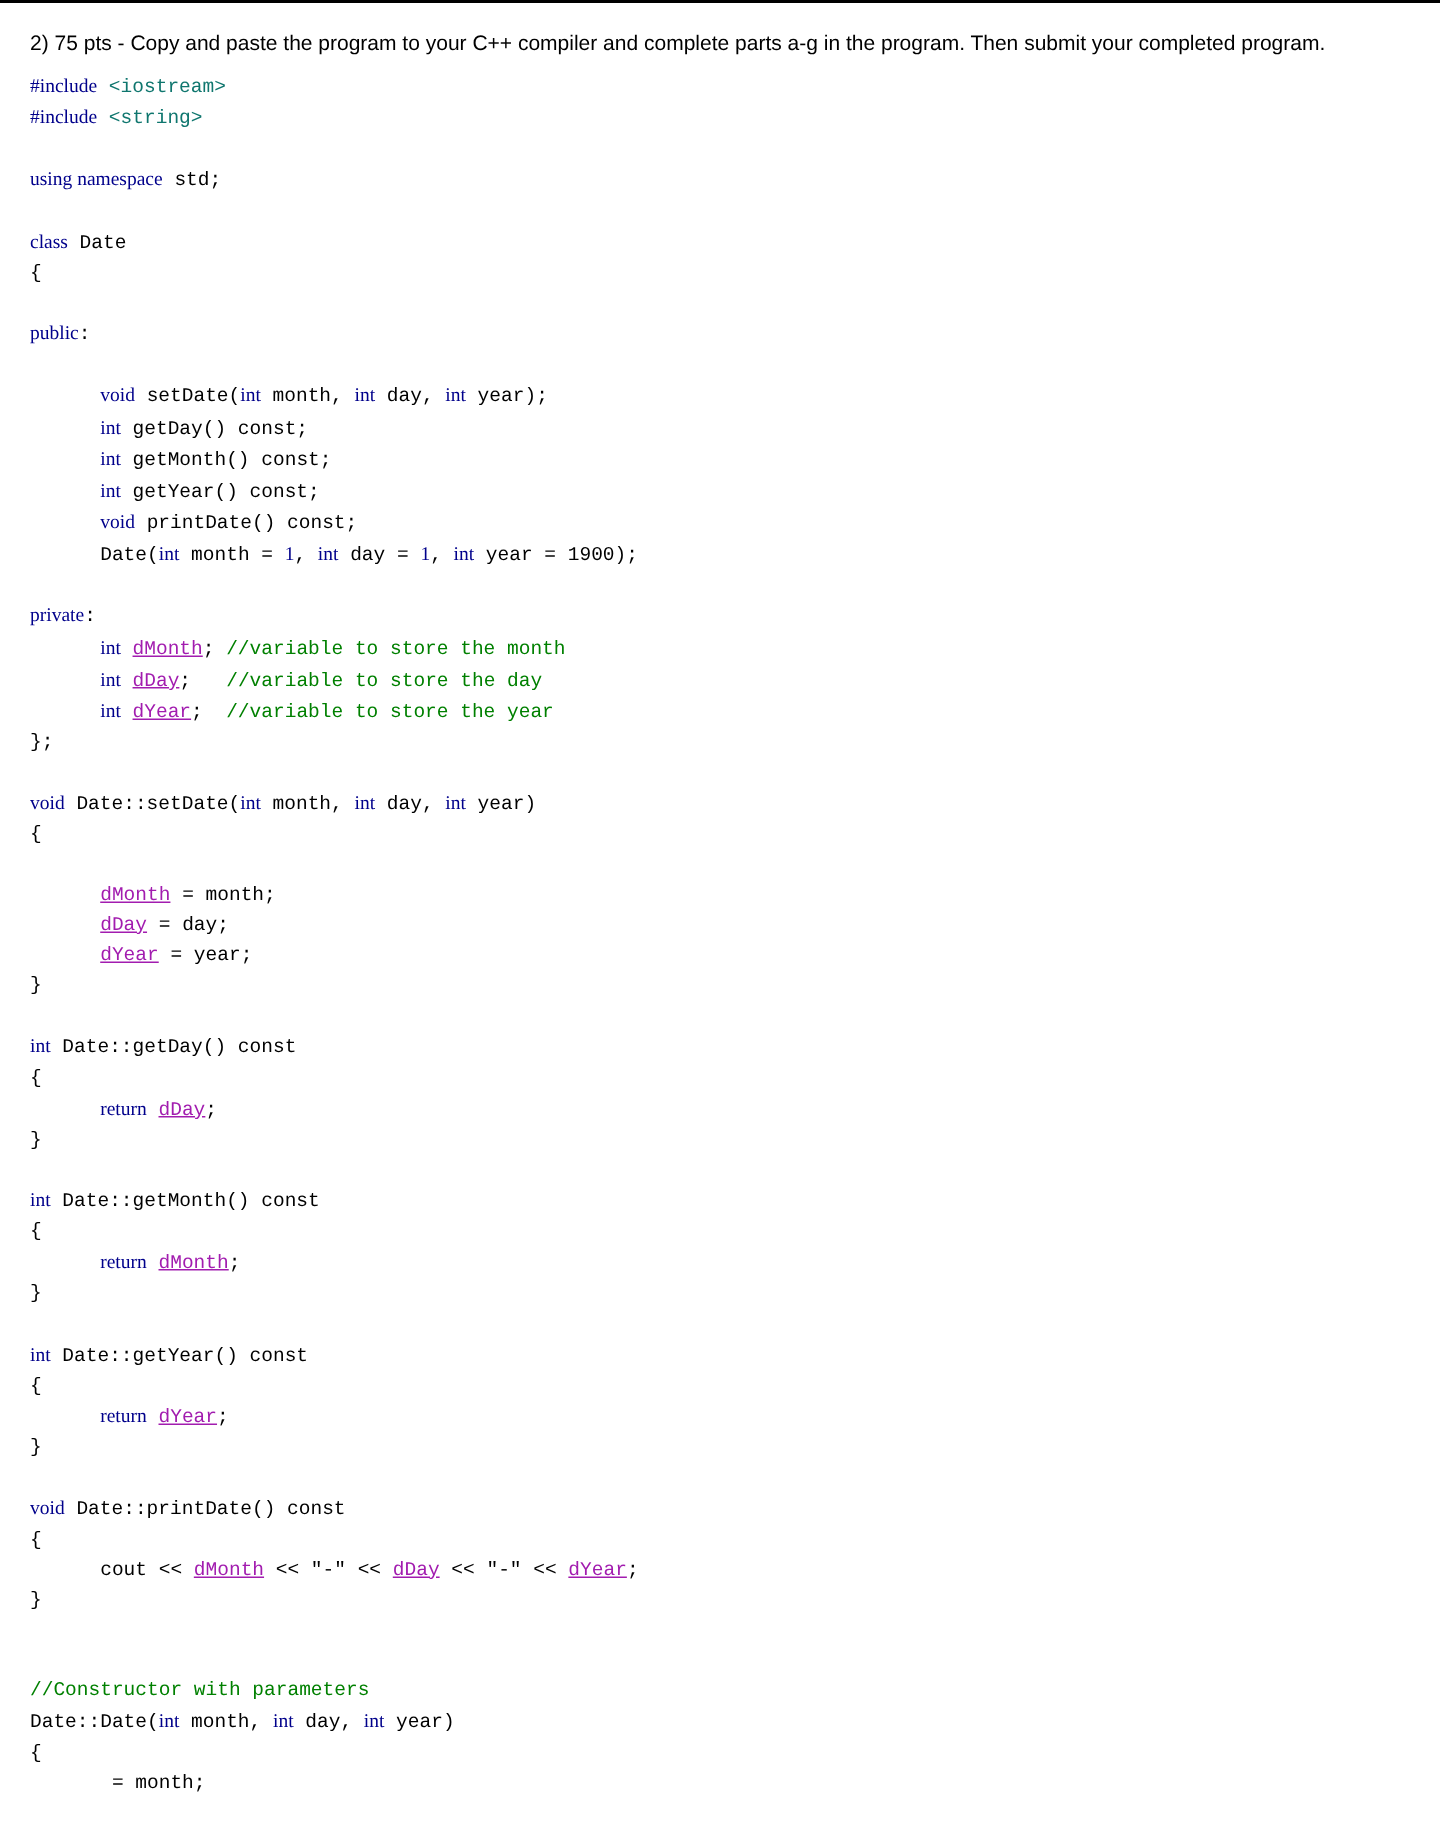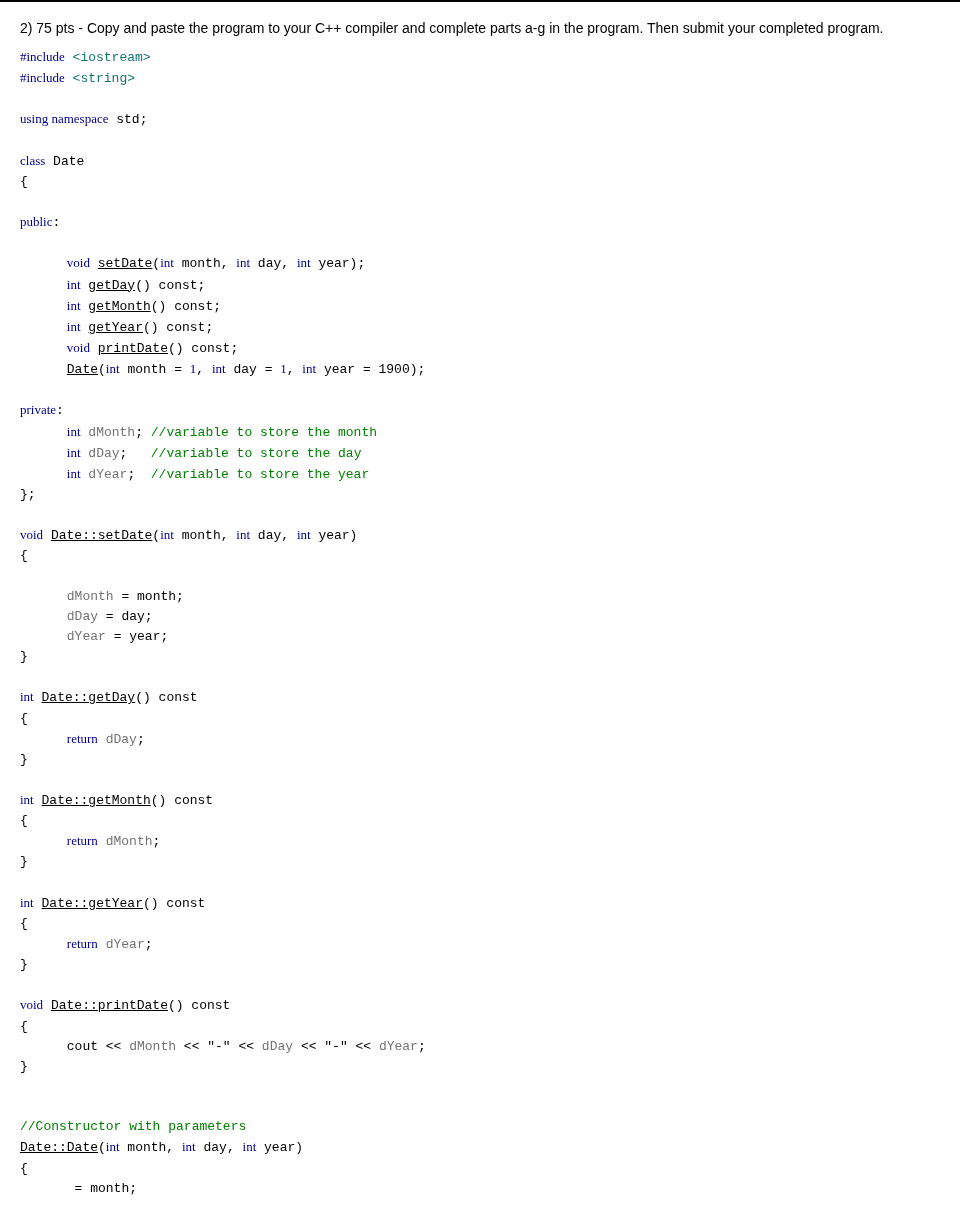--- a/index.html
+++ b/index.html
@@ -20,22 +20,22 @@
     }
     .code-block {
       font-family: 'Courier New', Courier, monospace;
       font-size: 13px;
       line-height: 1.55;
       white-space: pre;
       margin-top: 4px;
     }
     .include-str { color: #0f766e; }
     .comment { color: #008000; }
-    .underline { text-decoration: underline; }
-    .red-underline { color: #737373; }
+    .underline { }
+    .red-underline { text-decoration: underline; color: #a21caf; }
     .blue { color: #00008B; font-family: Liberation Serif, serif; }
   </style>
 </head>
 <body>
 
 <div>
   <p class="instructions">2) 75 pts - Copy and paste the program to your C++ compiler and complete parts a-g in the program. Then submit your completed program.</p>
 </div>
 
 <div class="code-block"><span class="blue">#include</span> <span class="include-str">&lt;iostream&gt;</span>

